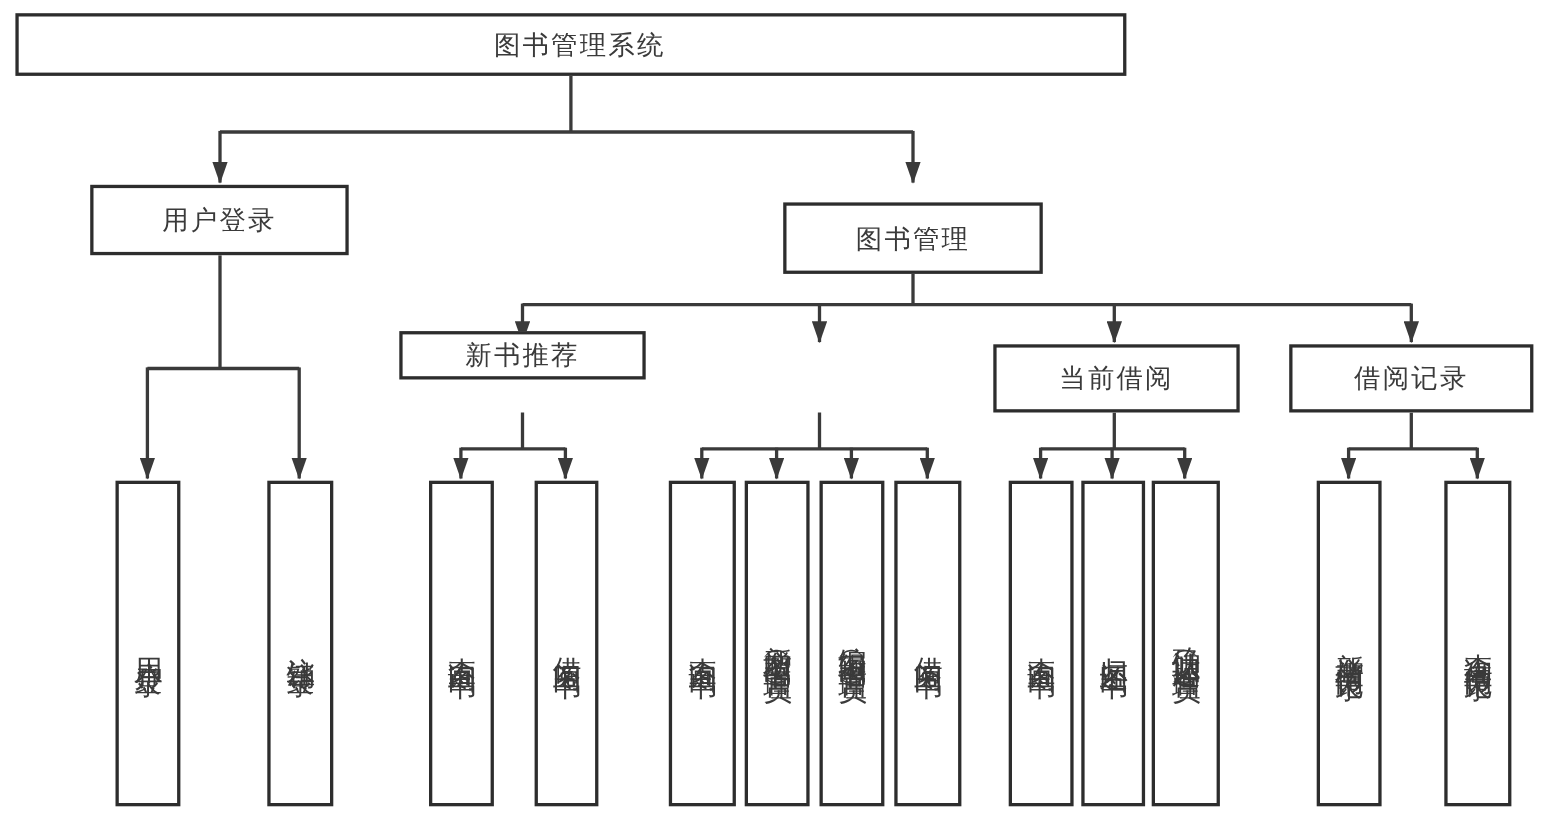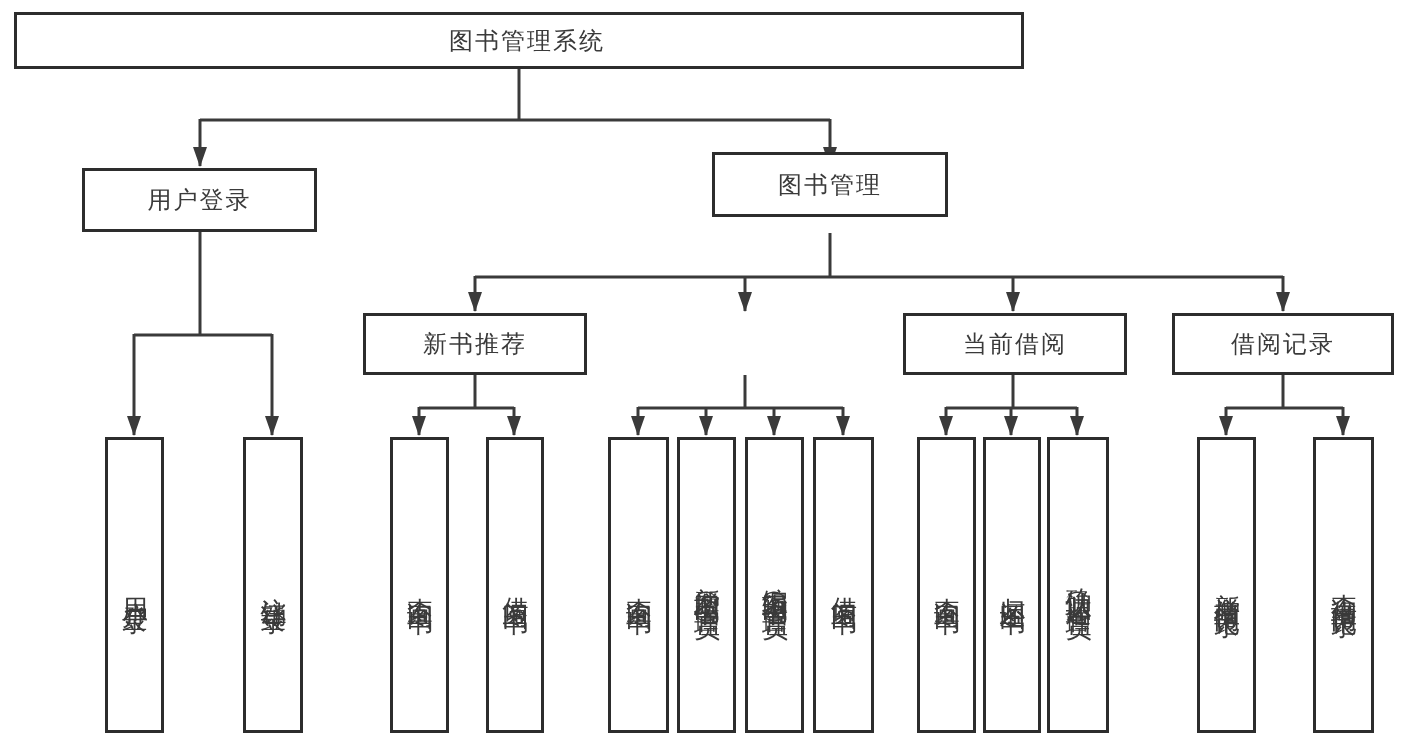--- a/index.html
+++ b/index.html
@@ -121,25 +121,25 @@
     <line x1="1343" y1="407" x2="1343" y2="435" marker-end="url(#arr)"></line>
   </svg>
 
   <div class="node hbox" style="left:14px;top:12px;width:1010px;height:57px;padding-left:16px;">
     <span>图书管理系统</span>
   </div>
 
   <div class="node hbox" style="left:82px;top:168px;width:235px;height:64px;">
     <span>用户登录</span>
   </div>
-  <div class="node hbox" style="left:712px;top:152px;width:236px;height:65px;">
+  <div class="node hbox" style="left:712px;top:184px;width:236px;height:65px;">
     <span>图书管理</span>
   </div>
 
-  <div class="node hbox" style="left:363px;top:313px;width:224px;height:62px;">
+  <div class="node hbox" style="left:363px;top:301px;width:224px;height:44px;">
     <span>新书推荐</span>
   </div>
   <div class="node hbox" style="left:903px;top:313px;width:224px;height:62px;">
     <span>当前借阅</span>
   </div>
   <div class="node hbox" style="left:1172px;top:313px;width:222px;height:62px;justify-content:center;">
     <span>借阅记录</span>
   </div>
 
   <div class="node vbox" style="left:105px;top:437px;width:59px;height:296px;">

